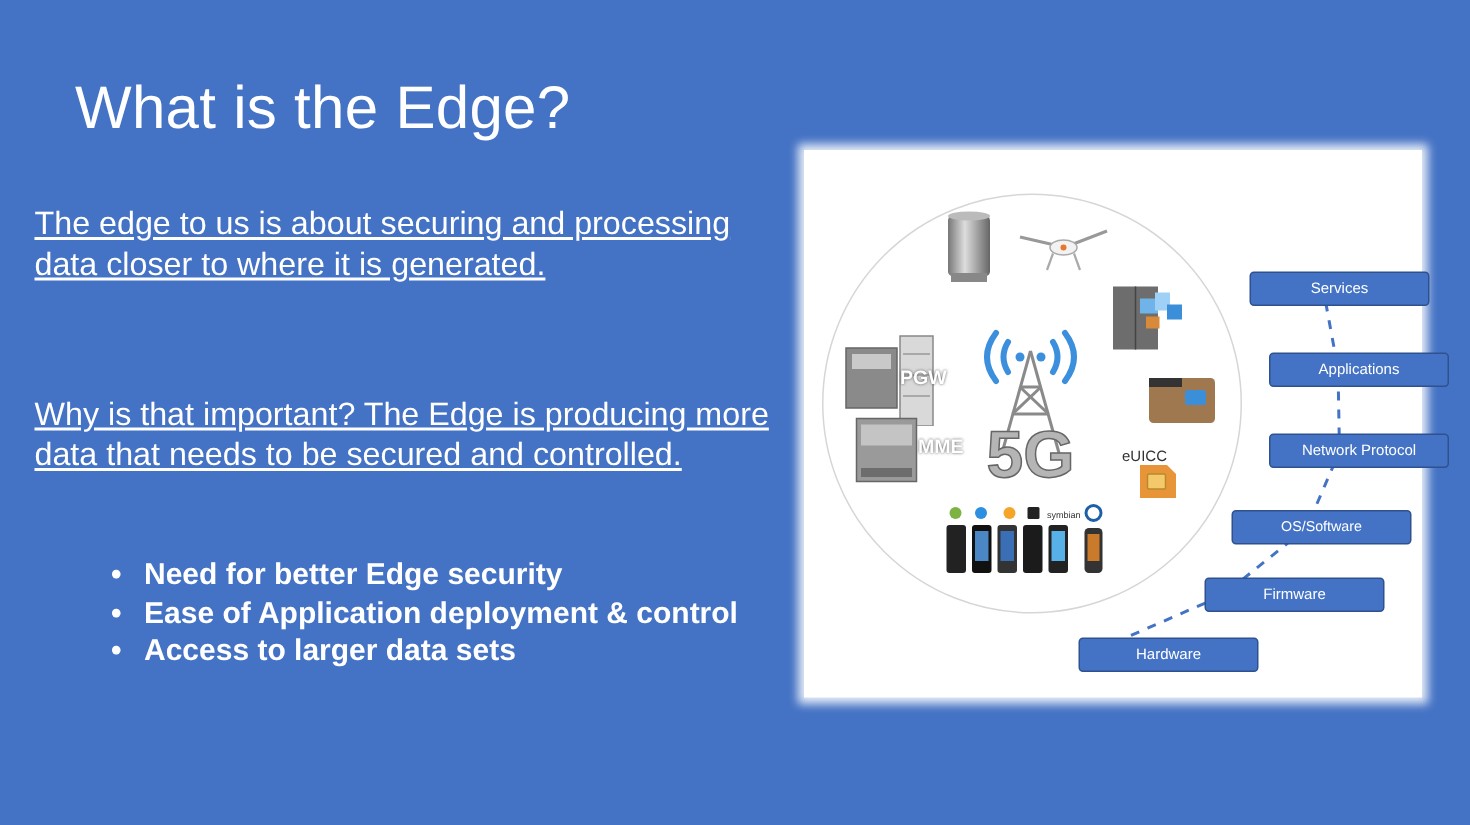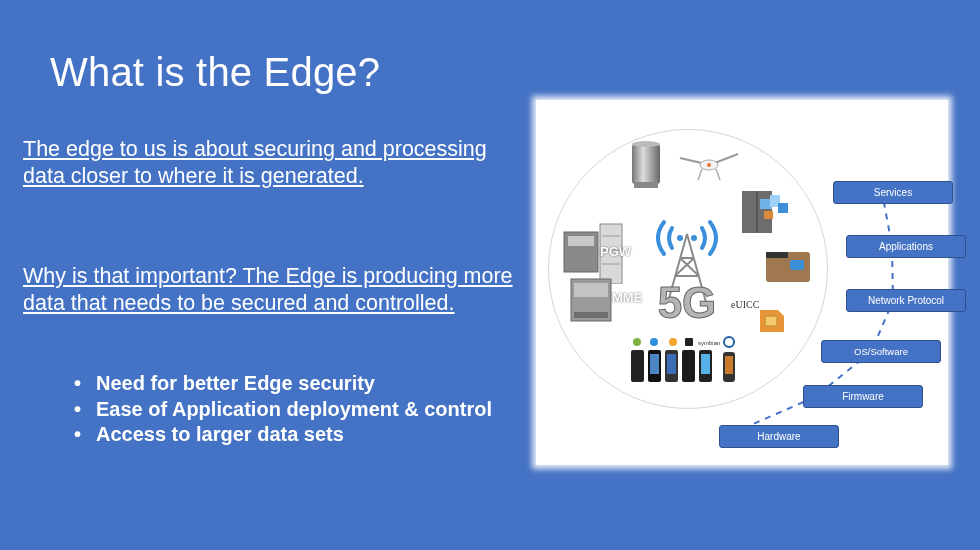--- a/index.html
+++ b/index.html
@@ -102,21 +102,21 @@
     </g>
     <text x="43" y="106" text-anchor="middle" font-family="Liberation Sans, sans-serif" font-weight="bold" font-size="44" fill="#b5b5b5" stroke="#666" stroke-width="1">5G</text>
   </svg>
 
   <svg class="dev" style="left:230px;top:152px" width="44" height="30">
     <rect x="0" y="0" width="44" height="30" rx="3" fill="#a07850"></rect>
     <rect x="24" y="8" width="14" height="10" rx="2" fill="#3a8fd8"></rect>
     <rect x="0" y="0" width="22" height="6" fill="#333"></rect>
   </svg>
 
-  <div class="dev" style="left:195px;top:199px;font-size:10px;color:#333;font-family:Liberation Serif, serif">eUICC</div>
+  <div class="dev" style="left:212px;top:199px;font-size:10px;color:#333;font-family:Liberation Sans, sans-serif">eUICC</div>
   <svg class="dev" style="left:224px;top:210px" width="24" height="22">
     <path d="M0 0 H18 L24 6 V22 H0 Z" fill="#e8953a"></path>
     <rect x="5" y="6" width="12" height="10" rx="1" fill="#f3c96b" stroke="#b88a2a"></rect>
   </svg>
 
   <svg class="dev" style="left:94px;top:236px" width="120" height="50">
     <circle cx="7" cy="6" r="4" fill="#7cb342"></circle>
     <circle cx="24" cy="6" r="4" fill="#2d8fe0"></circle>
     <circle cx="43" cy="6" r="4" fill="#f4a52a"></circle>
     <rect x="55" y="2" width="8" height="8" rx="1" fill="#222"></rect>

